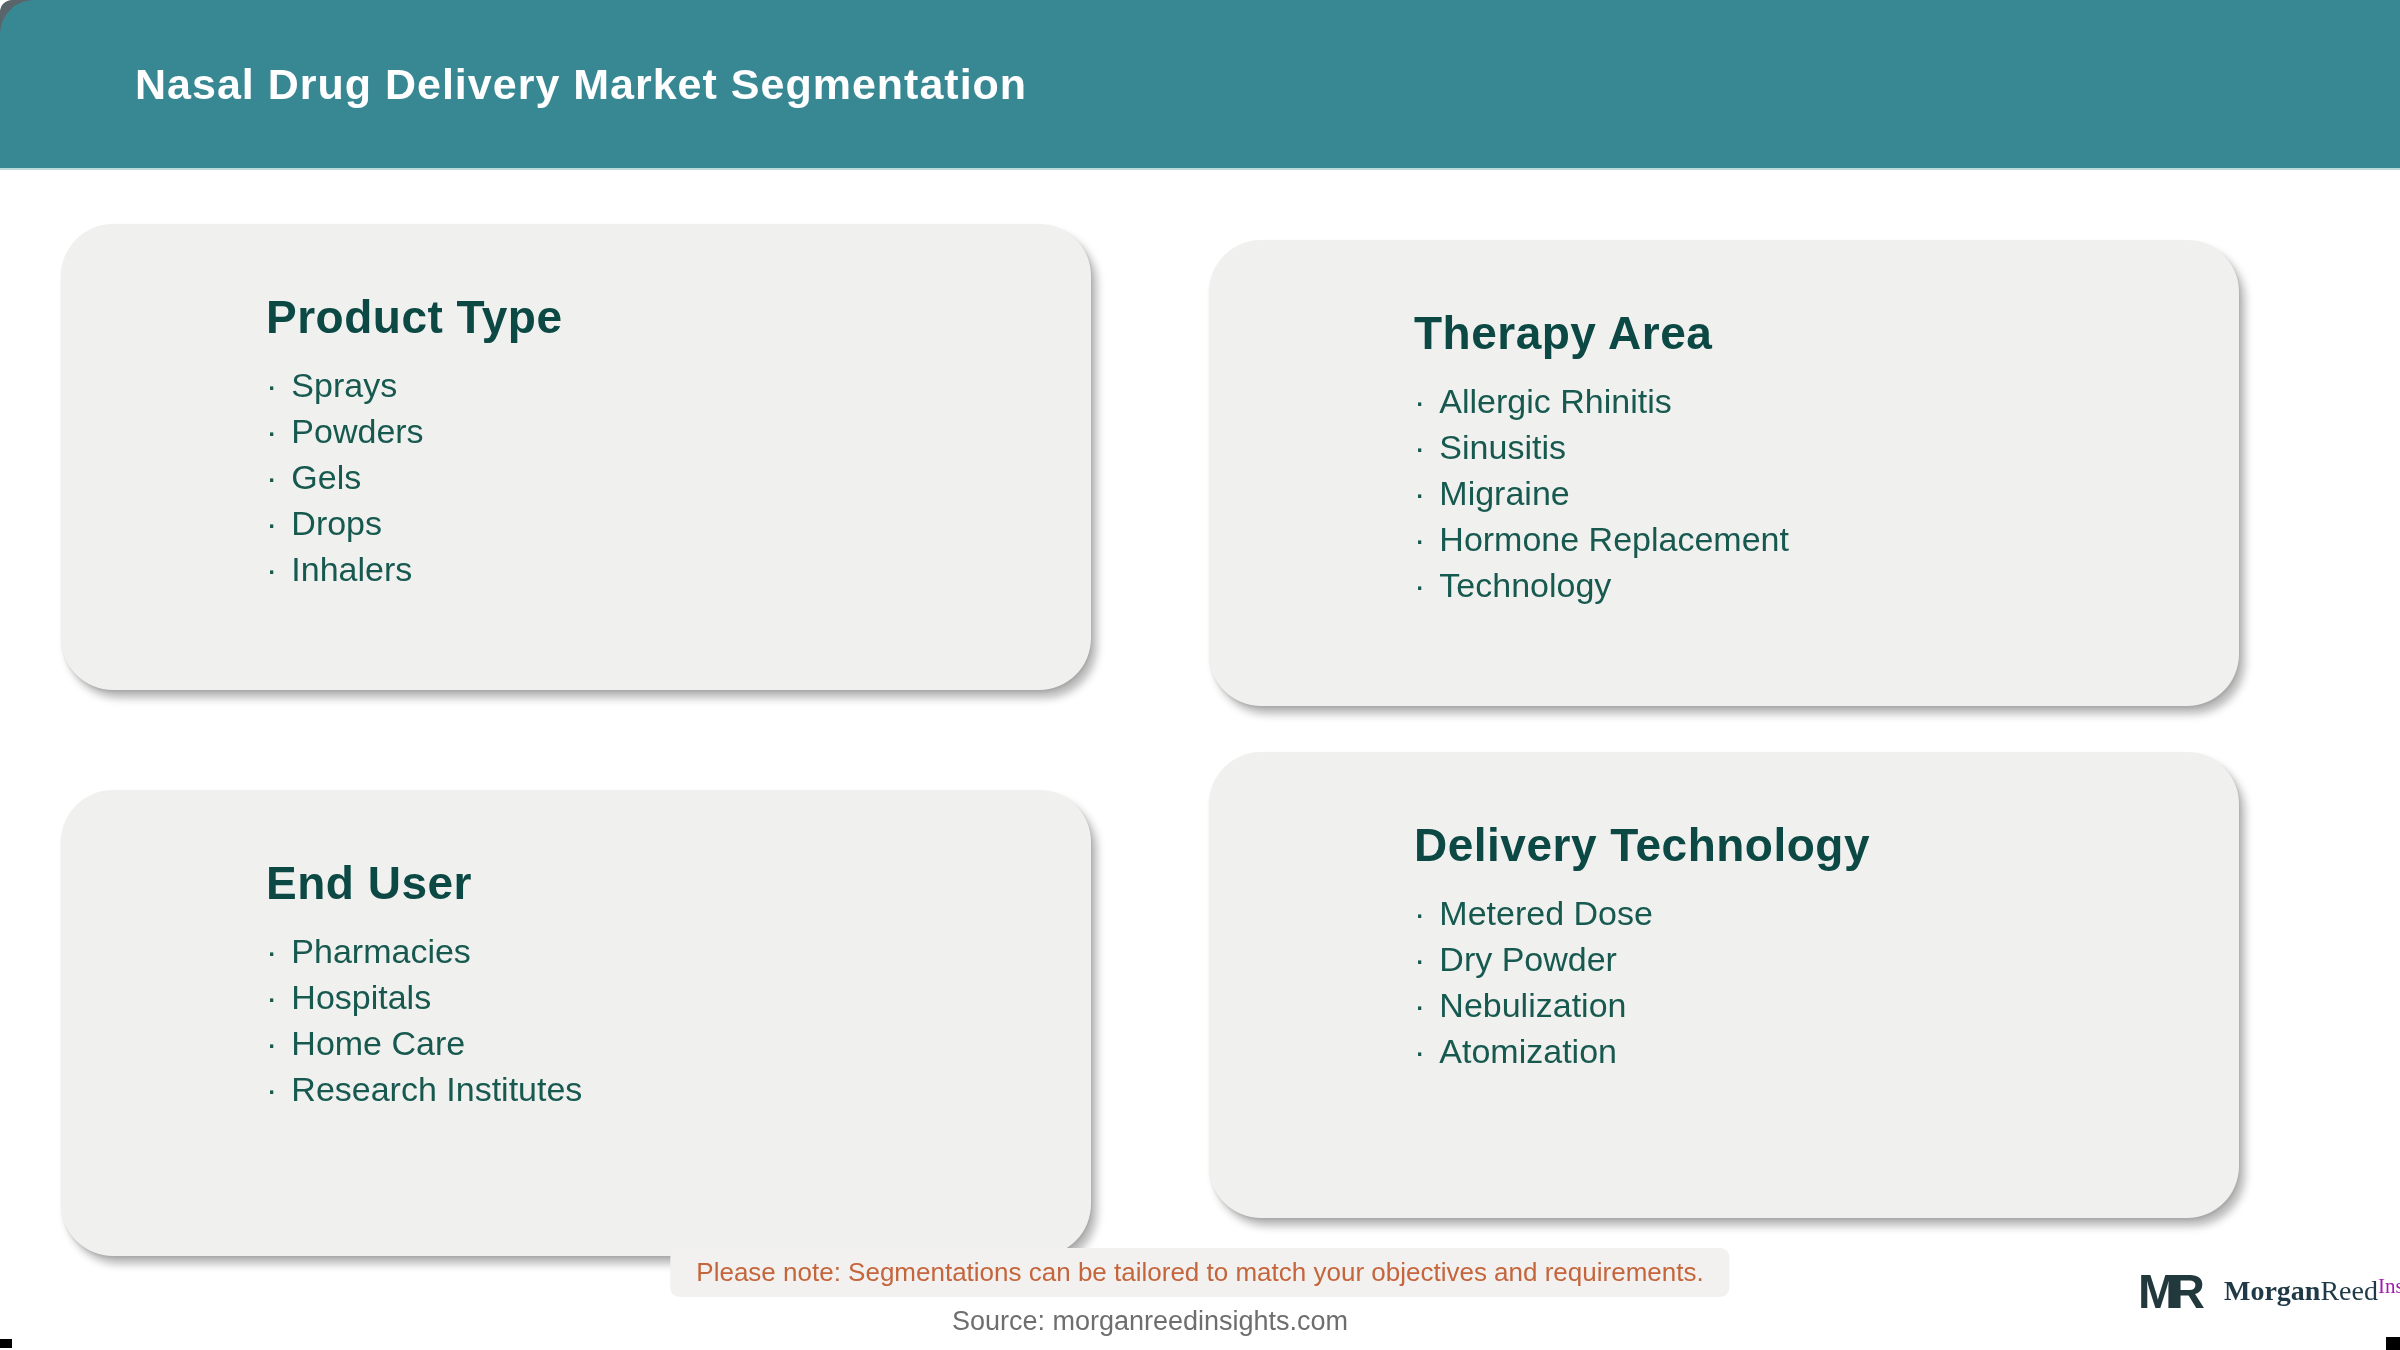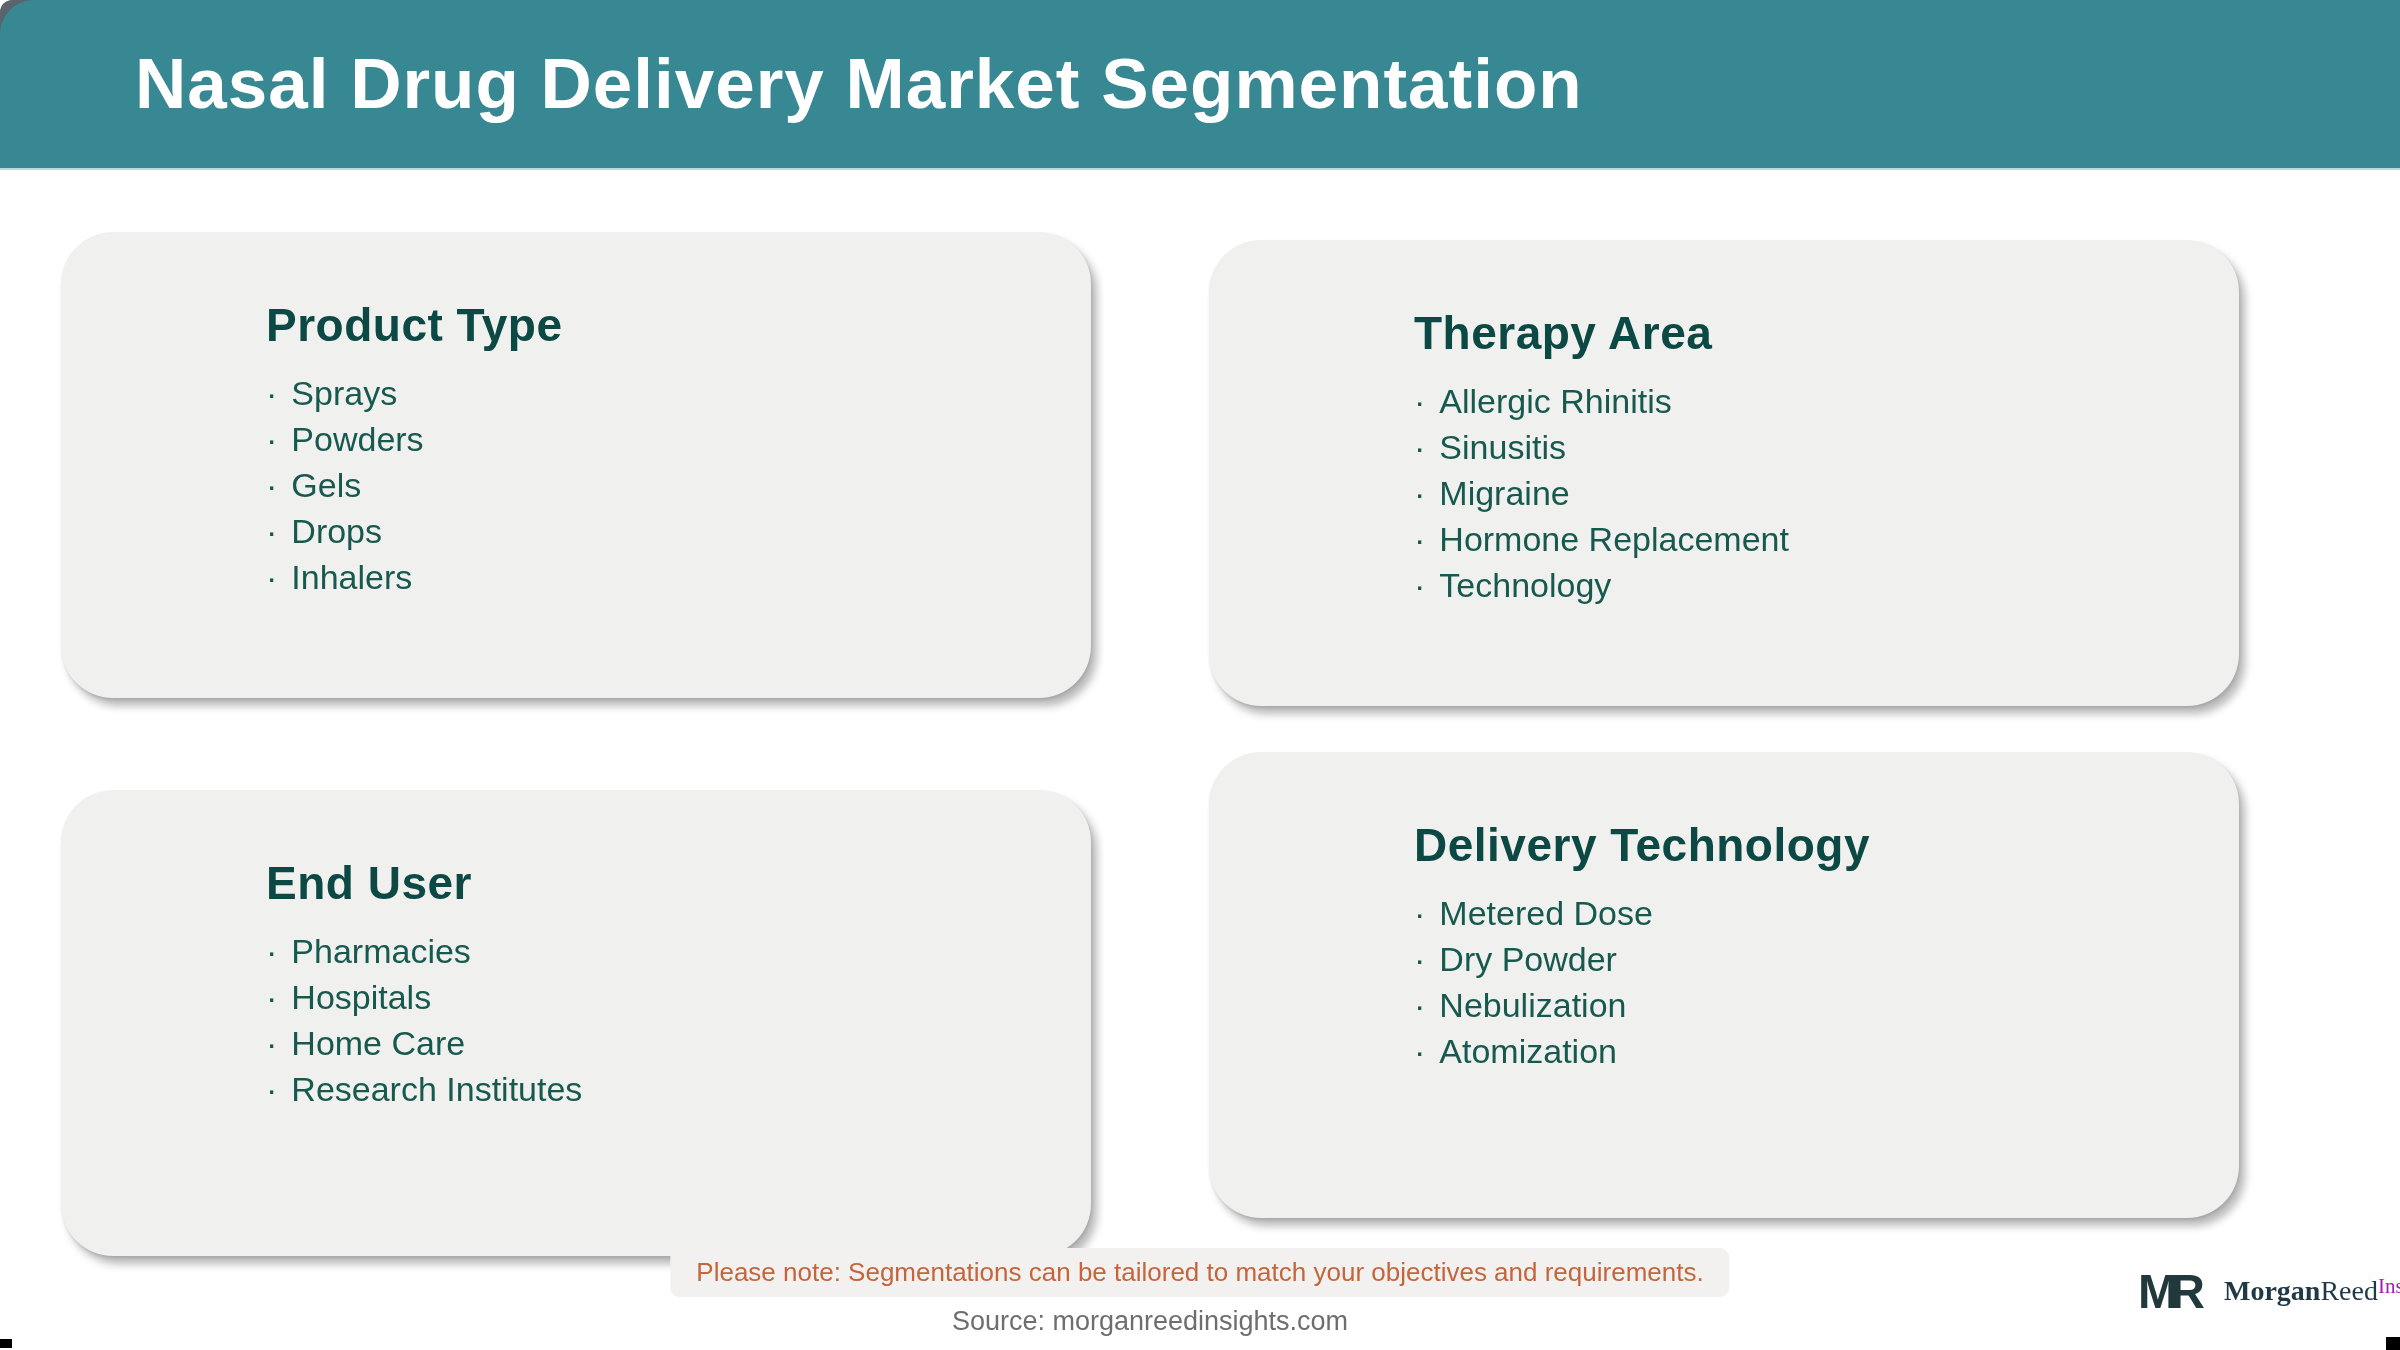--- a/index.html
+++ b/index.html
@@ -36,39 +36,39 @@
     border-top-left-radius: 34px;
     border-bottom: 2px solid #bcd9dc;
     box-sizing: border-box;
   }
   .header h1 {
     position: absolute;
     left: 135px;
     top: 0;
     margin: 0;
     line-height: 168px;
-    font-size: 71px;
+    font-size: 43px;
     font-weight: 700;
     letter-spacing: 1px;
     color: #ffffff;
     white-space: nowrap;
   }
 
   
   .card {
     position: absolute;
     width: 1030px;
     height: 466px;
     background: #f0f0ef;
     border-radius: 52px;
     box-shadow: 6px 8px 9px rgba(0,0,0,0.28), 1px 2px 3px rgba(0,0,0,0.10);
     box-sizing: border-box;
     padding: 66px 60px 0 205px;
   }
-  .card.pos-1 { left: 61px;   top: 232px; }
+  .card.pos-1 { left: 61px;   top: 224px; }
   .card.pos-2 { left: 1209px; top: 240px; }
   .card.pos-3 { left: 61px;   top: 752px; margin-top: 38px; }
   .card.pos-4 { left: 1209px; top: 752px; }
 
   .card h2 {
     margin: 0 0 18px 0;
     font-size: 46px;
     font-weight: 700;
     color: #0c4944;
     letter-spacing: 0.5px;

